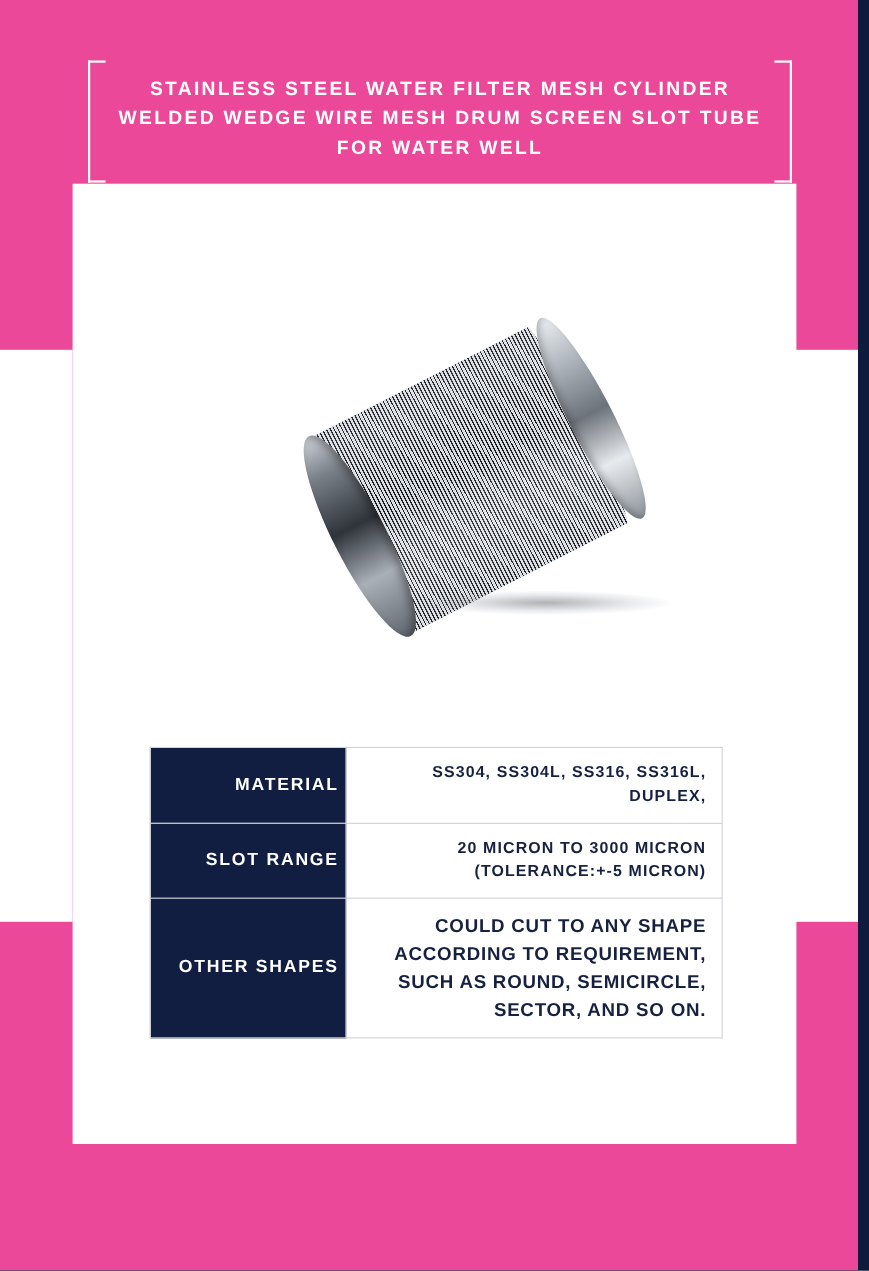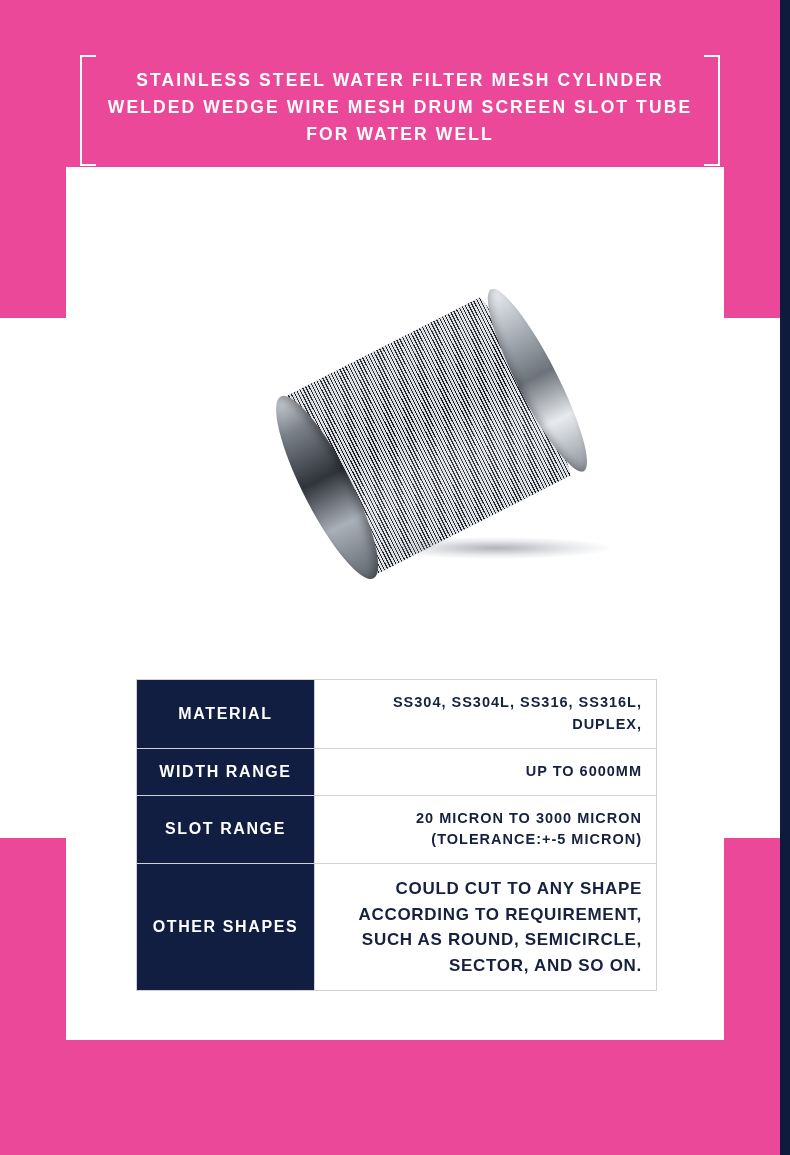--- a/index.html
+++ b/index.html
@@ -167,21 +167,21 @@
     border: 1px solid #cfd3d8;
     vertical-align: middle;
   }
   .spec-label {
     width: 178px;
     background: #111e42;
     color: #ffffff;
     font-size: 16px;
     font-weight: bold;
     letter-spacing: 1.6px;
-    text-align: center;
+    text-align: right;
     padding: 14px 6px;
     text-transform: uppercase;
     border: 1px solid #111e42;
   }
   .spec-value {
     background: #ffffff;
     color: #16203f;
     font-size: 14.5px;
     font-weight: bold;
     letter-spacing: 1.0px;
@@ -218,24 +218,20 @@
         </div>
         <div class="shadow"></div>
       </div>
     </div>
 
     <table class="spec-table">
       <tbody>
         <tr>
           <td class="spec-label">MATERIAL</td>
           <td class="spec-value">SS304, SS304L, SS316, SS316L, DUPLEX,</td>
-        </tr>
-        <tr>
-          <td class="spec-label">WIDTH RANGE</td>
-          <td class="spec-value">UP TO 6000MM</td>
         </tr>
         <tr>
           <td class="spec-label">SLOT RANGE</td>
           <td class="spec-value">20 MICRON TO 3000 MICRON (TOLERANCE:+-5 MICRON)</td>
         </tr>
         <tr>
           <td class="spec-label">OTHER SHAPES</td>
           <td class="spec-value small">COULD CUT TO ANY SHAPE ACCORDING TO REQUIREMENT, SUCH AS ROUND, SEMICIRCLE, SECTOR, AND SO ON.</td>
         </tr>
       </tbody>

